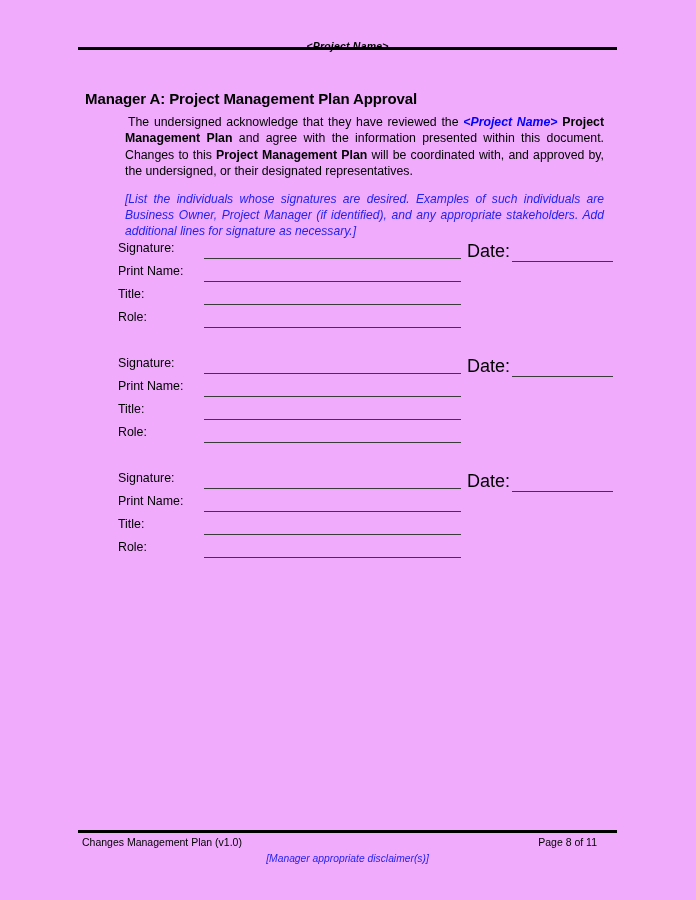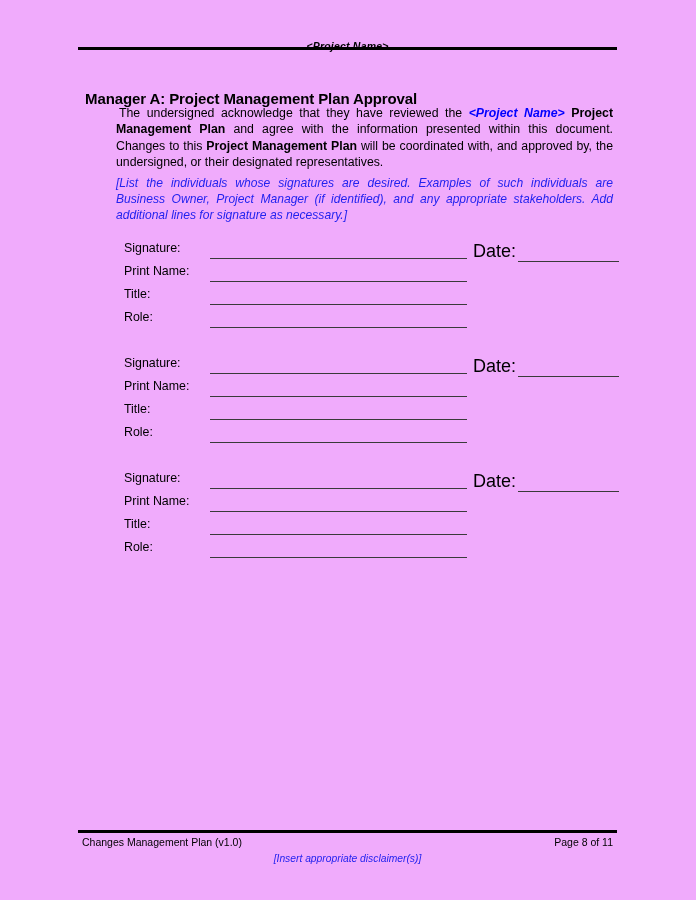--- a/index.html
+++ b/index.html
@@ -59,21 +59,21 @@
     position: absolute;
     left: 113px;
     top: 102px;
     width: 503px;
   }
   .para {
     font-size: 12.3px;
     line-height: 16.3px;
     text-align: justify;
     text-justify: inter-word;
-    margin: 3px;
+    margin: 12px;
   }
   .para-intro {
     text-indent: 3px;
   }
   .para-intro .b { font-weight: bold; }
   .blue-bold-italic {
     color: #0000ff;
     font-weight: bold;
     font-style: italic;
   }
@@ -82,21 +82,21 @@
     color: #2323ef;
     font-style: italic;
     font-size: 12.1px;
     line-height: 16px;
     text-align: justify;
   }
 
   
   .sig-block {
     position: absolute;
-    left: 124px;
+    left: 118px;
     width: 500px;
   }
   .sig-row {
     position: relative;
     height: 23px;
   }
   .sig-label {
     position: absolute;
     left: 0;
     top: 0;
@@ -150,21 +150,21 @@
     font-size: 10.5px;
   }
   .footer-left {
     position: absolute;
     left: 0;
     top: 0;
     white-space: nowrap;
   }
   .footer-right {
     position: absolute;
-    right: 0;
+    right: 16px;
     top: 0;
     white-space: nowrap;
   }
   .footer-disclaimer {
     position: absolute;
     left: 0;
     top: 17px;
     width: 531px;
     text-align: center;
     color: #2323ef;
@@ -251,16 +251,16 @@
       <span class="sig-line"></span>
     </div>
   </div>
 
   <div class="footer-rule"></div>
   <div class="footer">
     <div class="footer-line">
       <span class="footer-left">Changes Management Plan (v1.0)</span>
       <span class="footer-right">Page 8 of 11</span>
     </div>
-    <div class="footer-disclaimer">[Insert appropriate disclaimer(s)]</div>
+    <div class="footer-disclaimer">[Manager appropriate disclaimer(s)]</div>
   </div>
 
 </div>
 
 </body></html>

